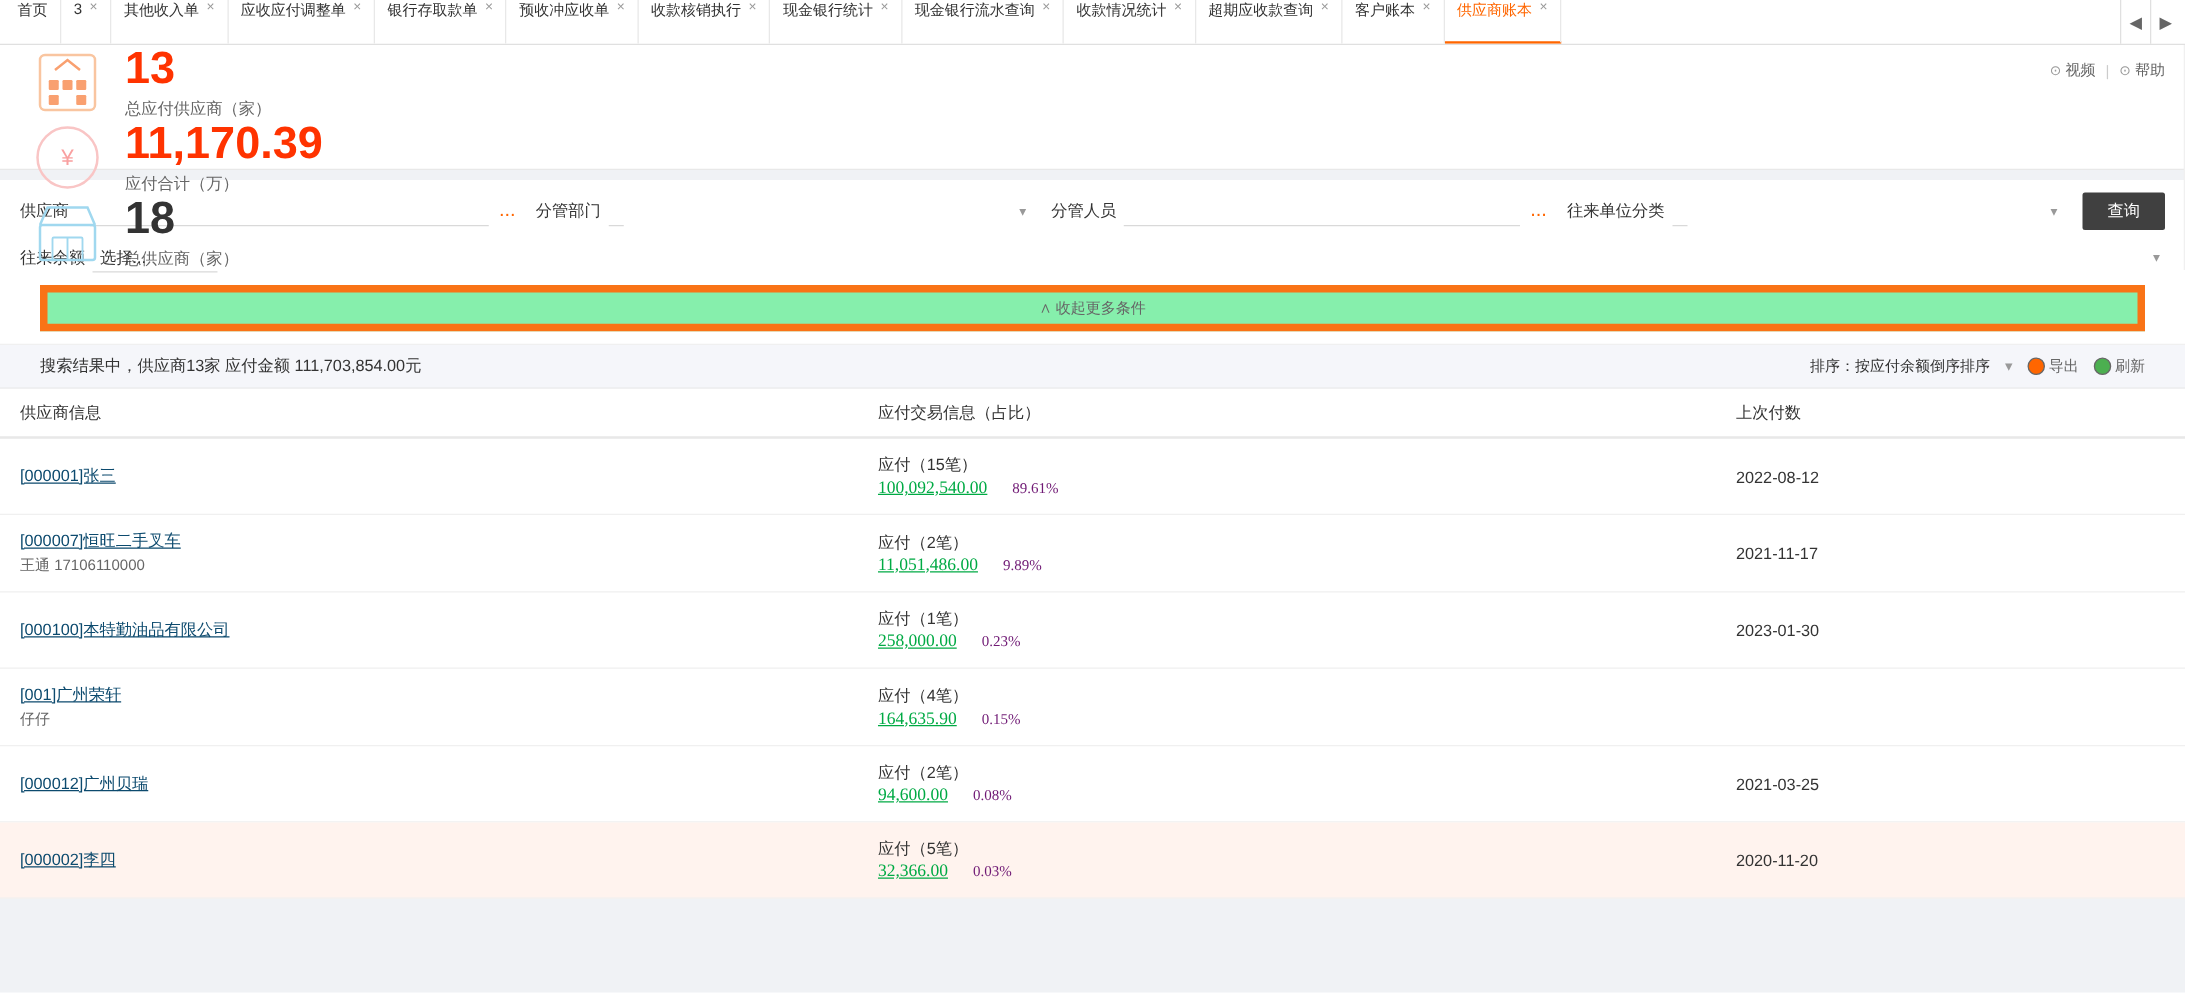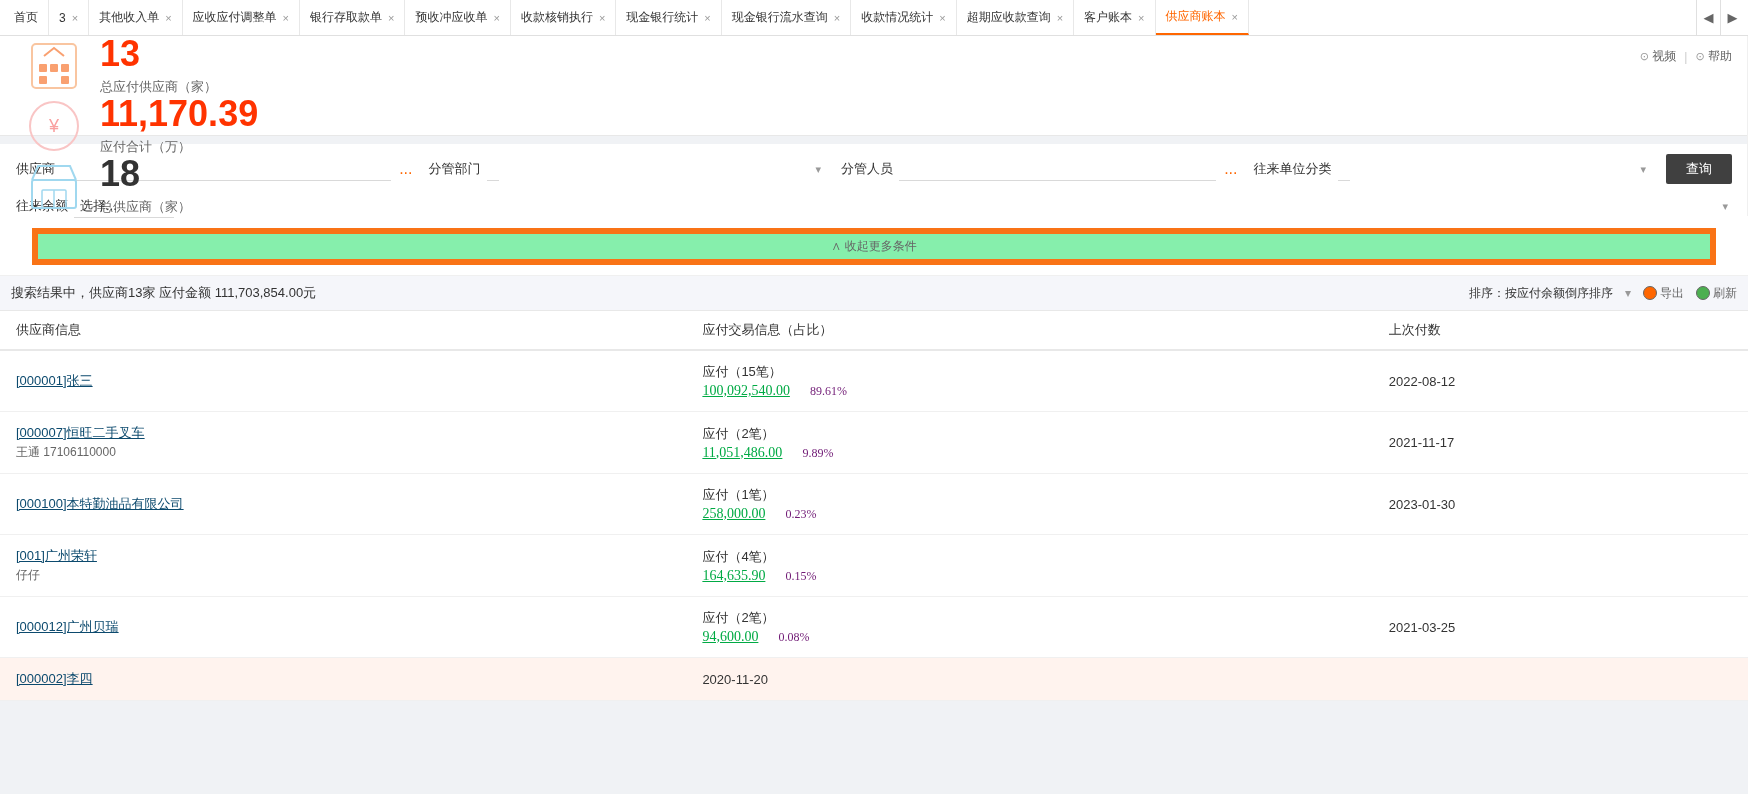--- a/index.html
+++ b/index.html
@@ -4,21 +4,21 @@
   <style>
     * { margin: 0; padding: 0; box-sizing: border-box; }
     body { font-family: 'Microsoft YaHei', Arial, sans-serif; font-size: 13px; background: #f0f2f5; color: #333; overflow-x: hidden; }
 
     
     .top-nav {
       display: flex; align-items: center; background: #fff; border-bottom: 1px solid #e0e0e0;
       height: 36px; padding: 0 4px; overflow: hidden;
     }
     .nav-tab {
-      display: flex; align-items: center; padding: 16px 10px; height: 100%;
+      display: flex; align-items: flex-start; padding: 0 10px; height: 100%;
       font-size: 12px; color: #333; cursor: pointer; white-space: nowrap;
       border-right: 1px solid #e8e8e8; flex-shrink: 0;
     }
     .nav-tab.home { color: #333; font-weight: 500; }
     .nav-tab.active { color: #ff6600; border-bottom: 2px solid #ff6600; }
     .nav-tab .close-x { margin-left: 6px; color: #999; font-size: 11px; }
     .nav-arrows { display: flex; margin-left: auto; }
     .nav-arrow { width: 24px; height: 36px; display: flex; align-items: center; justify-content: center; cursor: pointer; border-left: 1px solid #e0e0e0; color: #666; }
 
     
@@ -71,21 +71,21 @@
     }
     .collapse-bar {
       text-align: center; padding: 4px 0; background: #86efac;
       border: 6px solid #f97316; cursor: pointer; color: #666; font-size: 12px;
       margin: 0 16px 0 16px;
     }
 
     
     .results-header {
       display: flex; align-items: center; justify-content: space-between;
-      padding: 8px 11px; background: #f5f6fa; border-bottom: 1px solid #e8e8e8;
+      padding: 8px 32px; background: #f5f6fa; border-bottom: 1px solid #e8e8e8;
       font-size: 13px;
     }
     .results-info { color: #333; }
     .results-actions { display: flex; align-items: center; gap: 12px; color: #666; font-size: 12px; }
     .results-actions .sort-label { color: #333; }
     .action-btn { display: flex; align-items: center; gap: 3px; cursor: pointer; color: #666; }
     .action-btn .icon-circle { width: 14px; height: 14px; border-radius: 50%; border: 1.5px solid; display: inline-block; }
     .export-icon { border-color: #ff6600; background: #ff6600; }
     .refresh-icon { border-color: #4caf50; background: #4caf50; }
 
@@ -385,17 +385,24 @@
         <span class="pay-percent">0.08%</span>
       </div>
     </div>
     <div class="last-pay">2021-03-25</div>
   </div>
         <div class="table-row highlighted">
     <div>
       <a href="#" class="supplier-name">[000002]李四</a>
       
     </div>
+    <div class="pay-info">
+      <div class="pay-label">应付（5笔）</div>
+      <div class="pay-row">
+        <a href="#" class="pay-amount">32,366.00</a>
+        <span class="pay-percent">0.03%</span>
+      </div>
+    </div>
     <div class="last-pay">2020-11-20</div>
   </div>
       </div>
   </div>
 </div>
 
 </body></html>

